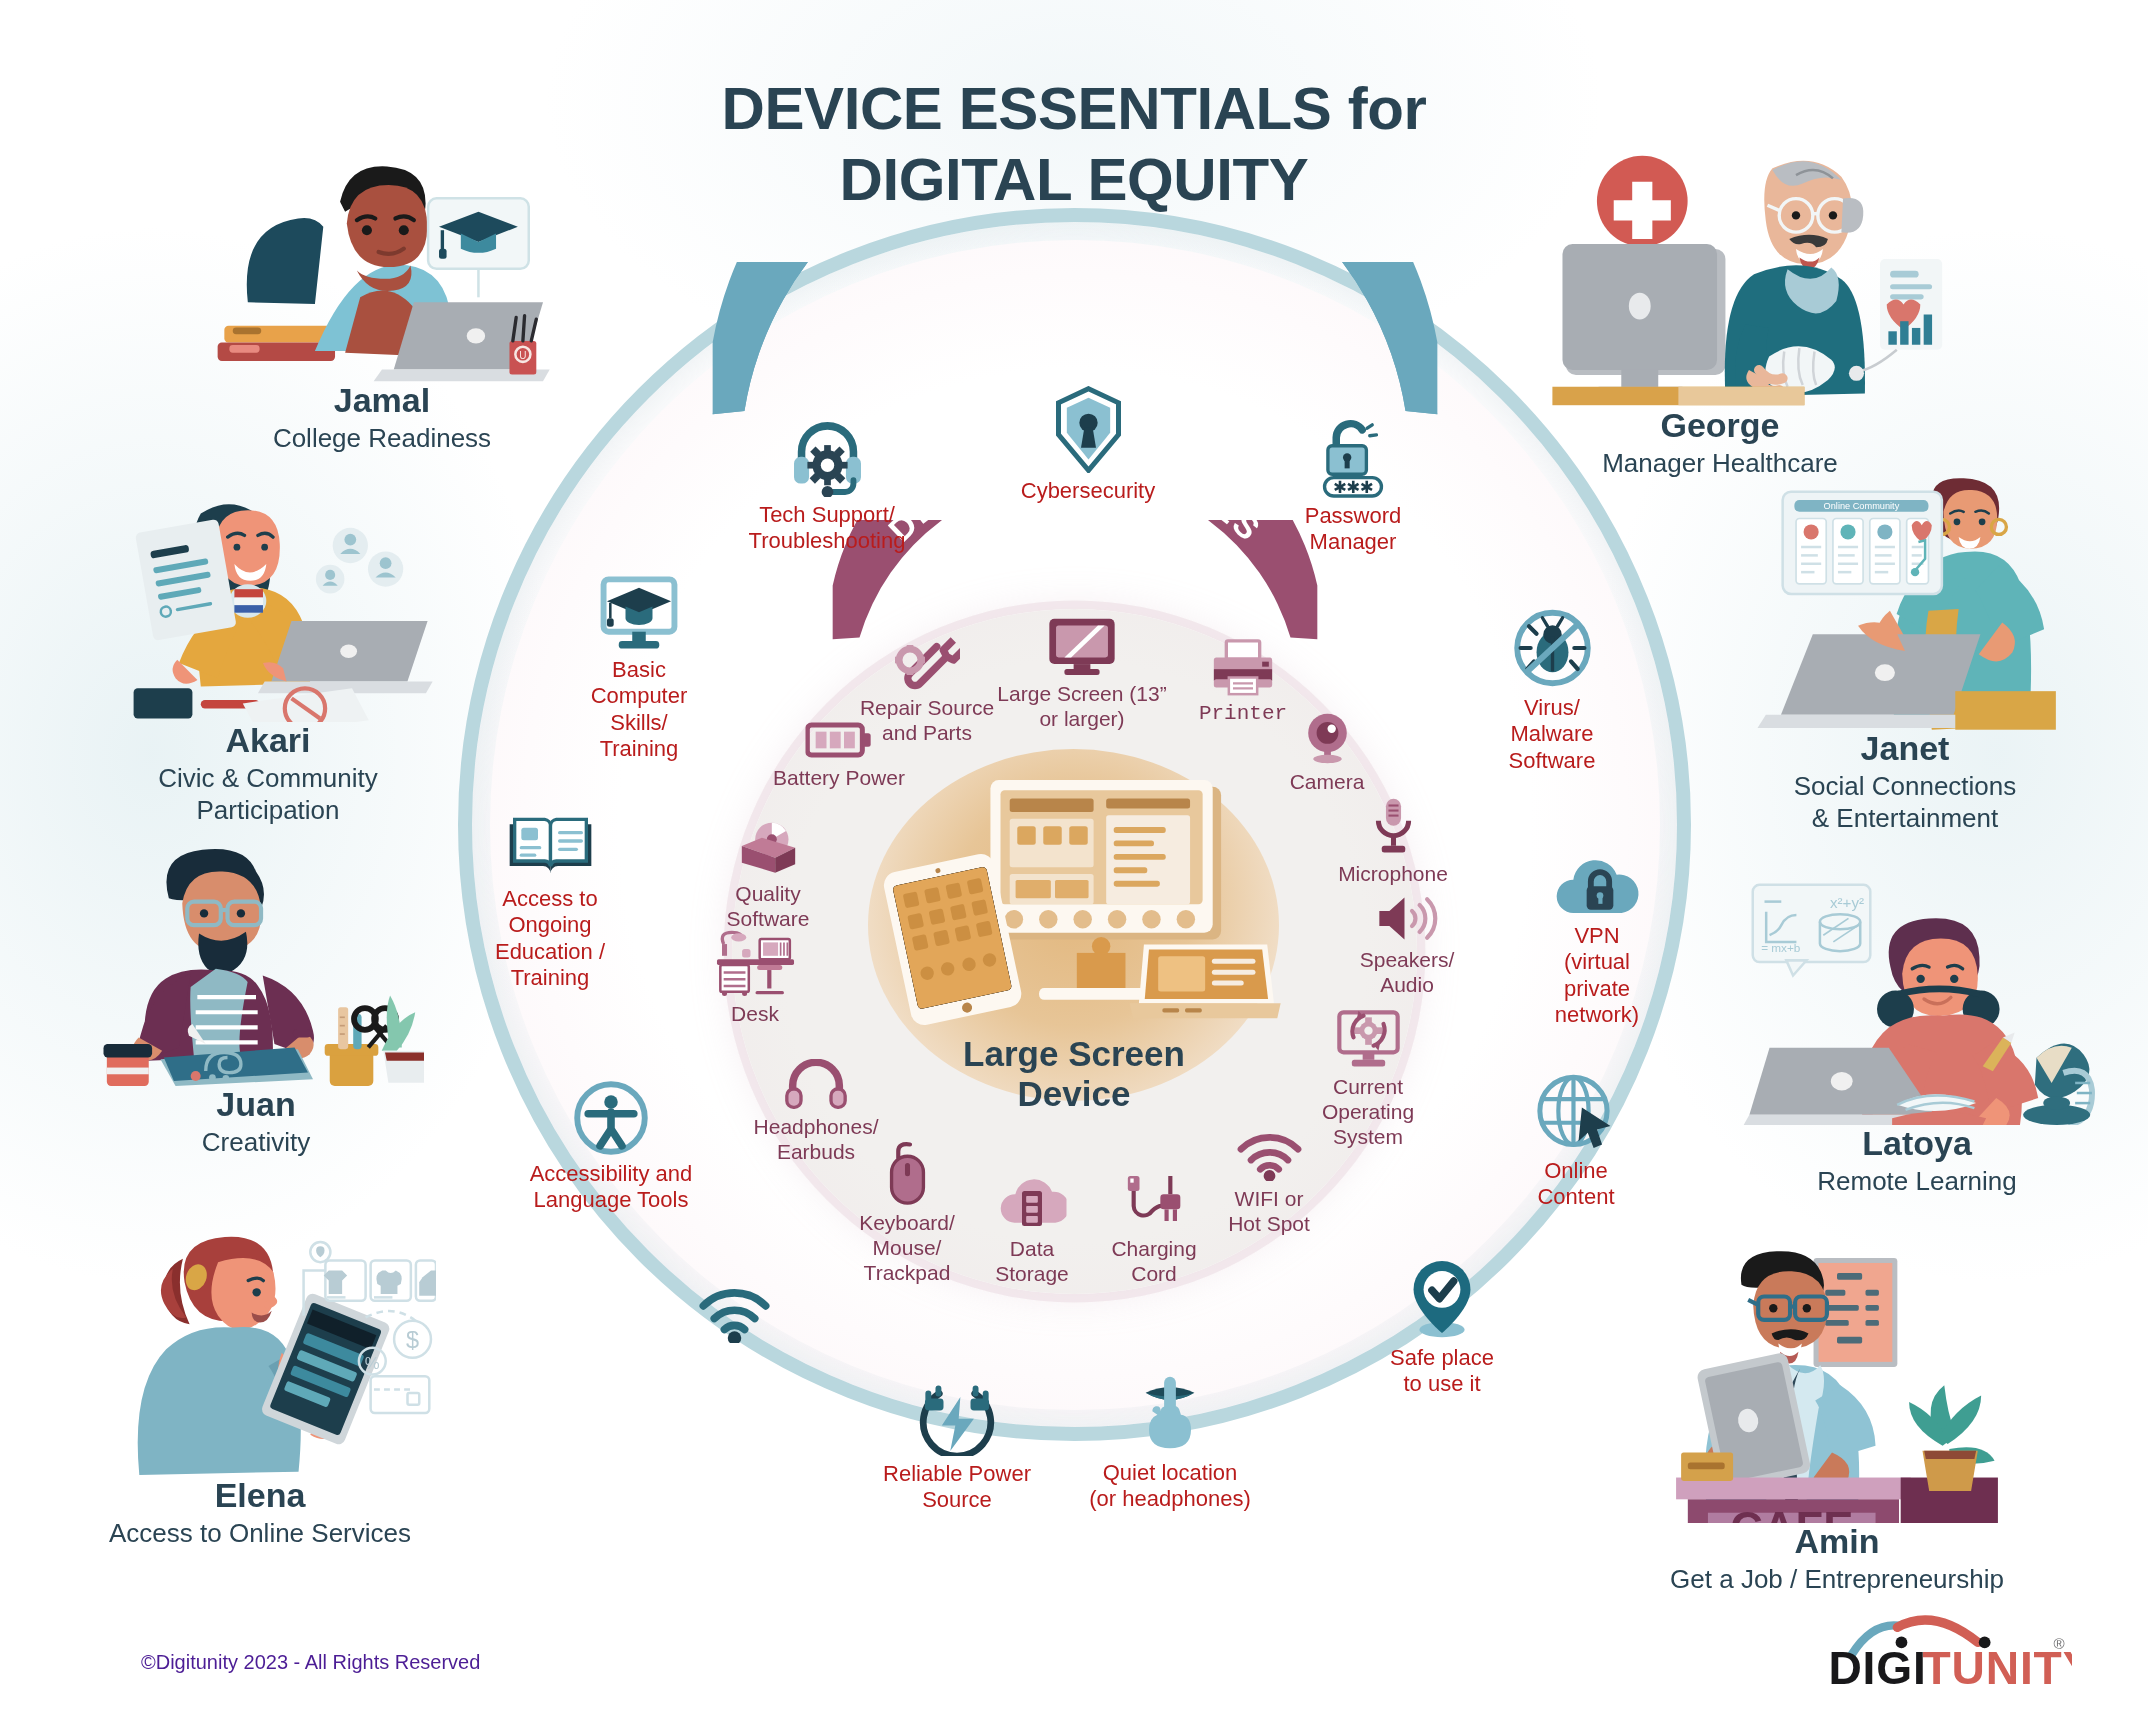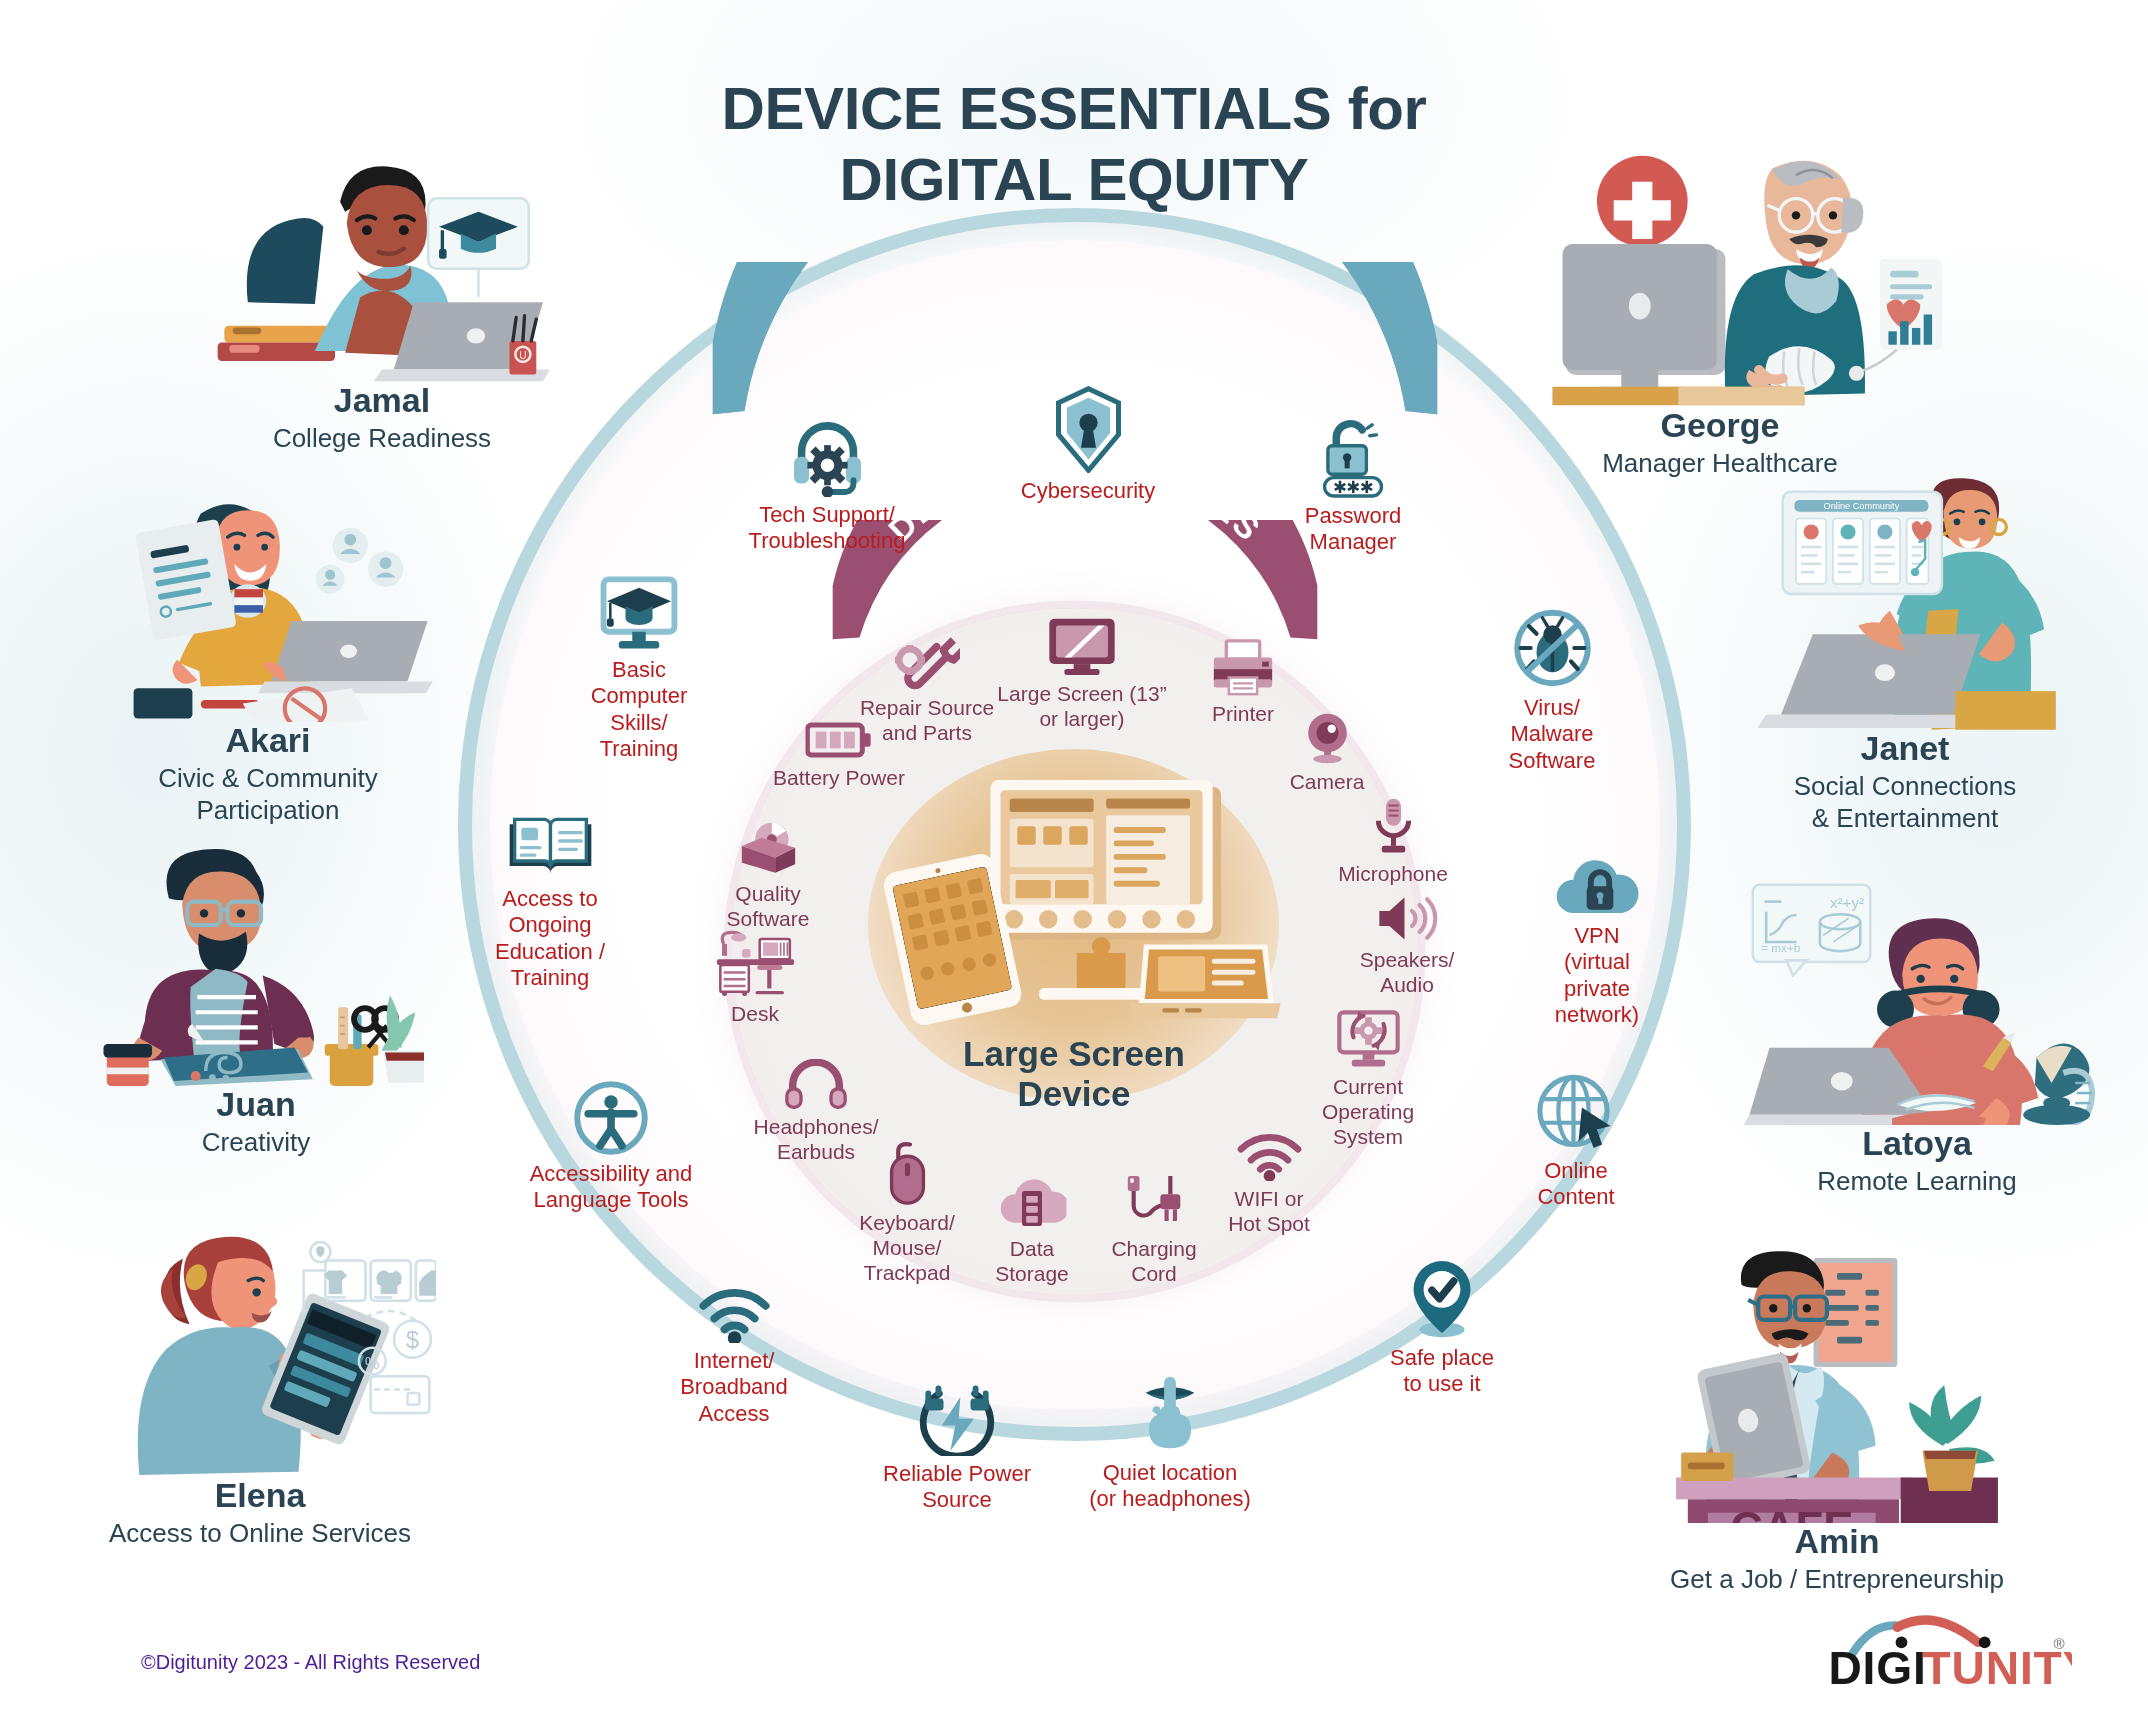--- a/index.html
+++ b/index.html
@@ -360,23 +360,20 @@
 
 <div class="item adopt" style="left:734px; top:1284px;">
   <svg class="ico" width="76" height="59" viewBox="0 0 90 70">
     <g fill="none" stroke="#2a6b7c" stroke-width="9" stroke-linecap="round">
       <path d="M8 26 a52 52 0 0 1 74 0"></path>
       <path d="M21 41 a34 34 0 0 1 48 0"></path>
       <path d="M33 54 a17 17 0 0 1 24 0"></path>
     </g>
     <circle cx="45" cy="64" r="8" fill="#1d3e4c"></circle>
   </svg>
-  <span class="lbl">Internet/
-Broadband
-Access</span>
 </div>
 
 <div class="item adopt" style="left:957px; top:1380px;">
   <svg class="ico" width="81" height="76" viewBox="0 0 96 90">
     <path d="M27 16 a40 40 0 1 0 42 0" fill="none" stroke="#1d3e4c" stroke-width="8" stroke-linecap="round"></path>
     <path d="M26 16 v-6 M14 22 v-6" stroke="#2a6b7c" stroke-width="7" stroke-linecap="round"></path>
     <rect x="10" y="22" width="22" height="14" rx="4" fill="#2a6b7c"></rect>
     <path d="M70 16 v-6 M82 22 v-6" stroke="#2a6b7c" stroke-width="7" stroke-linecap="round"></path>
     <rect x="64" y="22" width="22" height="14" rx="4" fill="#2a6b7c"></rect>
     <path d="M52 20 L30 54 h16 L40 84 L68 46 H50 Z" fill="#6aa8bd"></path>
@@ -476,21 +473,21 @@
     <rect x="4" y="2" width="78" height="54" rx="6" fill="#7e3a56"></rect>
     <rect x="12" y="10" width="62" height="38" rx="3" fill="#c998ad"></rect>
     <path d="M22 48 L62 10 L70 10 L30 48 Z" fill="#ffffff"></path>
     <rect x="33" y="56" width="20" height="8" fill="#7e3a56"></rect>
     <rect x="22" y="62" width="42" height="7" rx="3" fill="#7e3a56"></rect>
   </svg>
   <span class="lbl">Large Screen (13”
 or larger)</span>
 </div>
 
-<div class="item essen" style="left:1243px; top:639px; width:143px;">
+<div class="item essen" style="left:1243px; top:639px; width:143px;font-family:Liberation Mono, monospace;">
   <svg class="ico" width="65" height="57" viewBox="0 0 78 68">
     <rect x="19" y="2" width="40" height="22" rx="2" fill="#ffffff" stroke="#c998ad" stroke-width="4"></rect>
     <rect x="4" y="22" width="70" height="16" rx="3" fill="#c998ad"></rect>
     <rect x="4" y="36" width="70" height="14" fill="#7e3a56"></rect>
     <rect x="4" y="48" width="70" height="10" rx="3" fill="#c998ad"></rect>
     <rect x="22" y="46" width="34" height="20" fill="#ffffff" stroke="#c998ad" stroke-width="3"></rect>
     <g stroke="#c998ad" stroke-width="2.5">
         <path d="M27 53 h24"></path>
         <path d="M27 59 h24"></path>
       </g>

